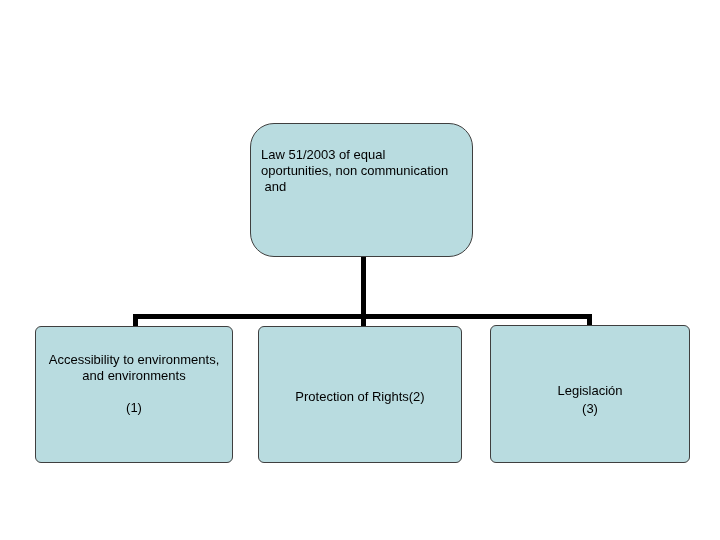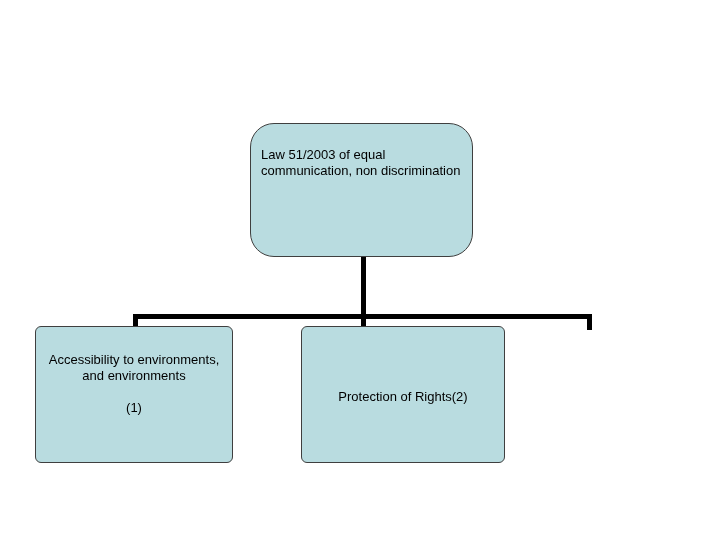--- a/index.html
+++ b/index.html
@@ -47,21 +47,20 @@
   .node-accessibility {
     left: 35px; top: 326px; width: 198px; height: 137px;
     padding-top: 25px;
   }
   .node-accessibility .line:nth-child(4) { min-height: 20px; }
   .node-protection {
     left: 258px; top: 326px; width: 204px; height: 137px;
     display: flex; flex-direction: column;
     align-items: center; justify-content: center;
     padding-top: 5px;
-    margin-left: 43px;
   }
   .node-legislacion {
     left: 490px; top: 325px; width: 200px; height: 138px;
     display: flex; flex-direction: column;
     align-items: center; justify-content: center;
     padding-top: 12px;
   }
   .node-legislacion .line { line-height: 18px; min-height: 18px; }
 </style>
 </head>
@@ -70,28 +69,33 @@
 <div class="slide">
 
   <div class="connector" style="left:361px; top:252px; width:5px; height:66px;"></div>
   <div class="connector" style="left:133px; top:314px; width:459px; height:5px;"></div>
   <div class="connector" style="left:133px; top:314px; width:5px; height:18px;"></div>
   <div class="connector" style="left:361px; top:314px; width:5px; height:20px;"></div>
   <div class="connector" style="left:587px; top:314px; width:5px; height:16px;"></div>
 
   <div class="node node-law">
     <div class="line">Law 51/2003 of equal</div>
-    <div class="line">communication, non discrimination</div>
+    <div class="line">oportunities, non communication</div>
+    <div class="line"> and</div>
   </div>
 
   <div class="node node-child node-accessibility">
     <div class="line">Accessibility to environments,</div>
     <div class="line">and environments</div>
     <div class="line"></div>
     <div class="line">(1)</div>
   </div>
 
   <div class="node node-child node-protection">
     <div class="line">Protection of Rights(2)</div>
   </div>
 
+  <div class="node node-child node-legislacion">
+    <div class="line">Legislación</div>
+    <div class="line">(3)</div>
+  </div>
 
 </div>
 
 </body></html>

